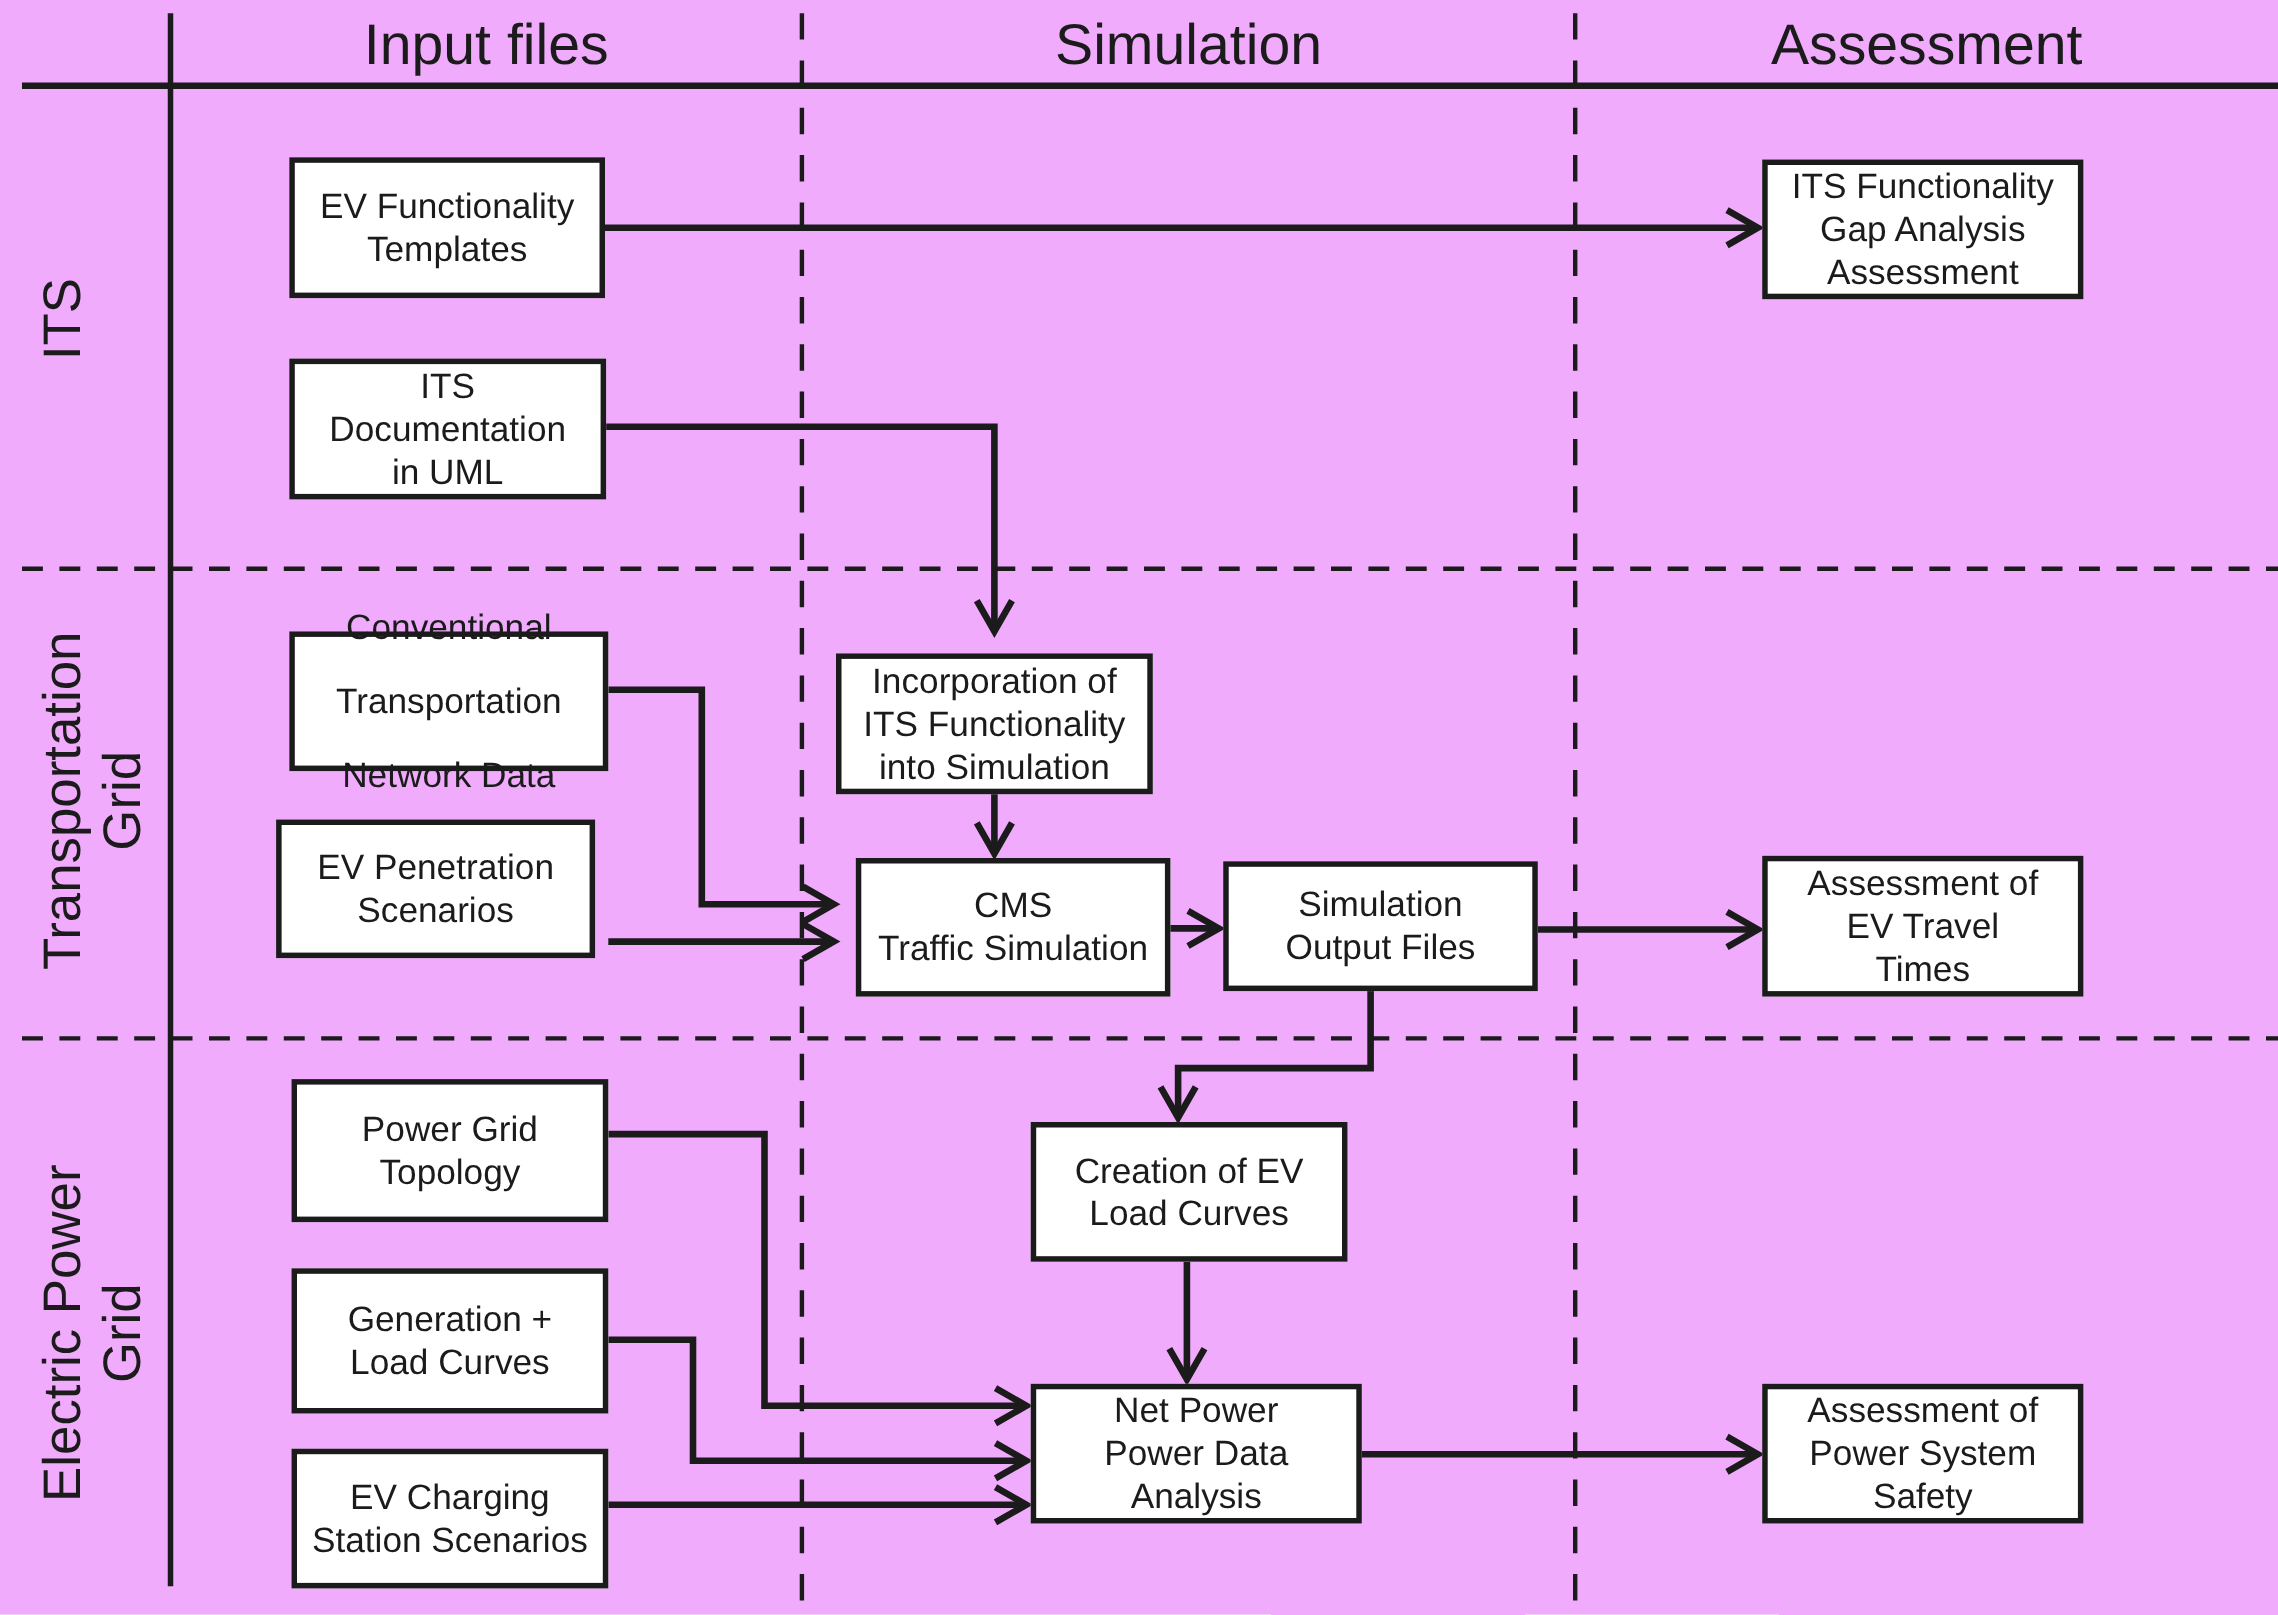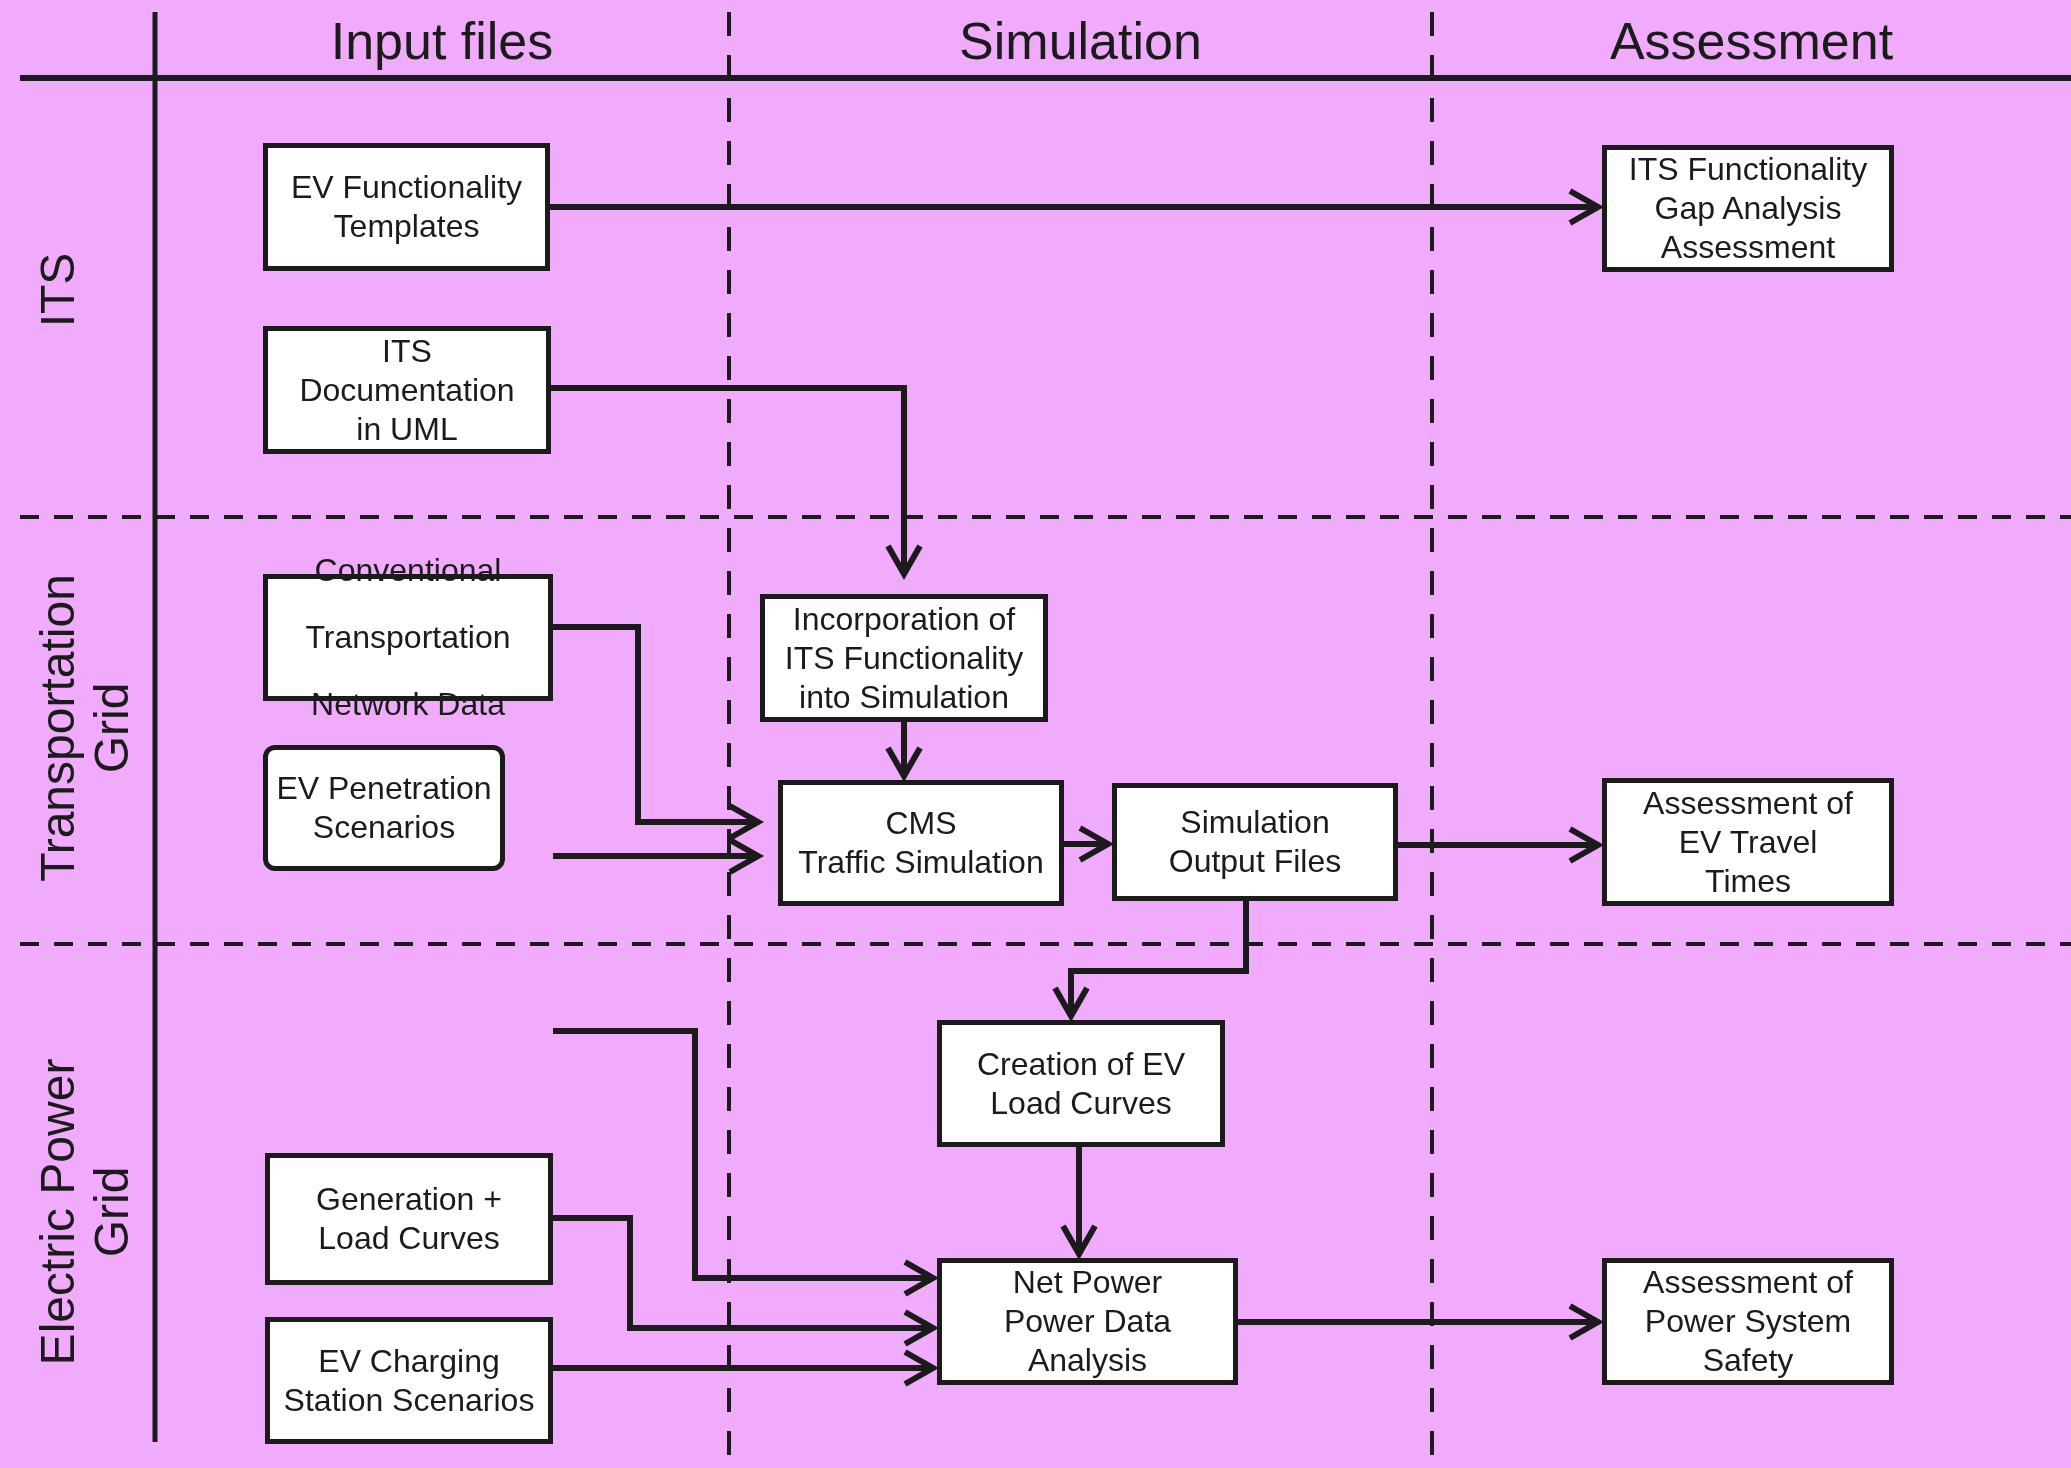--- a/index.html
+++ b/index.html
@@ -61,21 +61,21 @@
     text-align: center;
     font-size: 32px;
     line-height: 39px;
     white-space: nowrap;
   }
   .node .line { display: block; }
 
   .n-ev-templates  { left: 263px;  top: 143px;  width: 287px; height: 128px; }
   .n-its-doc       { left: 263px;  top: 326px;  width: 288px; height: 128px; }
   .n-conventional  { left: 263px;  top: 574px;  width: 290px; height: 127px; gap: 28px; }
-  .n-penetration   { left: 263px;  top: 745px;  width: 242px; height: 126px; border-radius: 12px; }
+  .n-penetration   { left: 251px;  top: 745px;  width: 290px; height: 126px; }
   .n-topology      { left: 265px;  top: 981px;  width: 288px; height: 130px; }
   .n-generation    { left: 265px;  top: 1153px; width: 288px; height: 132px; }
   .n-charging      { left: 265px;  top: 1317px; width: 288px; height: 127px; }
   .n-incorporation { left: 760px;  top: 578px;  width: 288px; height: 128px; margin-top: 16px; }
   .n-cms           { left: 762px;  top: 780px;  width: 286px; height: 126px; margin-left: 16px; }
   .n-sim-output    { left: 1112px; top: 783px;  width: 286px; height: 118px; }
   .n-creation      { left: 937px;  top: 1020px; width: 288px; height: 127px; }
   .n-netpower      { left: 937px;  top: 1258px; width: 301px; height: 127px; }
   .n-its-gap       { left: 1602px; top: 145px;  width: 292px; height: 127px; }
   .n-travel        { left: 1602px; top: 778px;  width: 292px; height: 128px; }
@@ -166,20 +166,25 @@
   <div class="node n-conventional">
     <span class="line">Conventional</span>
     <span class="line">Transportation</span>
     <span class="line">Network Data</span>
   </div>
   <div class="node n-penetration">
     <span class="line">EV Penetration</span>
     <span class="line">Scenarios</span>
 
   </div>
+  <div class="node n-topology">
+    <span class="line">Power Grid</span>
+    <span class="line">Topology</span>
+
+  </div>
   <div class="node n-generation">
     <span class="line">Generation +</span>
     <span class="line">Load Curves</span>
 
   </div>
   <div class="node n-charging">
     <span class="line">EV Charging</span>
     <span class="line">Station Scenarios</span>
 
   </div>

